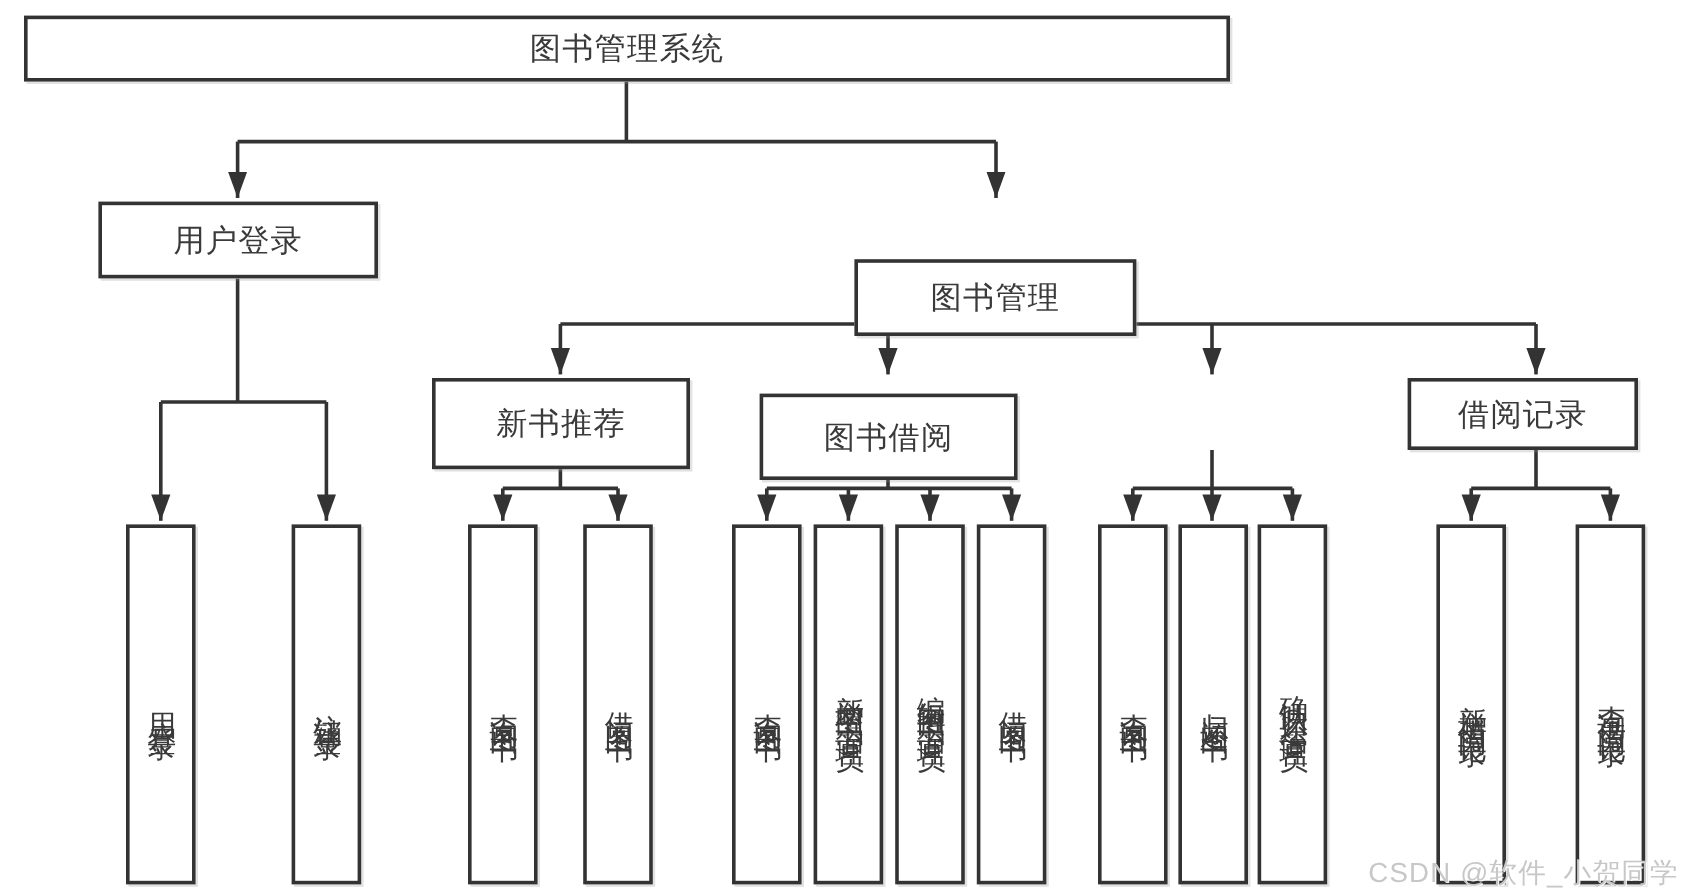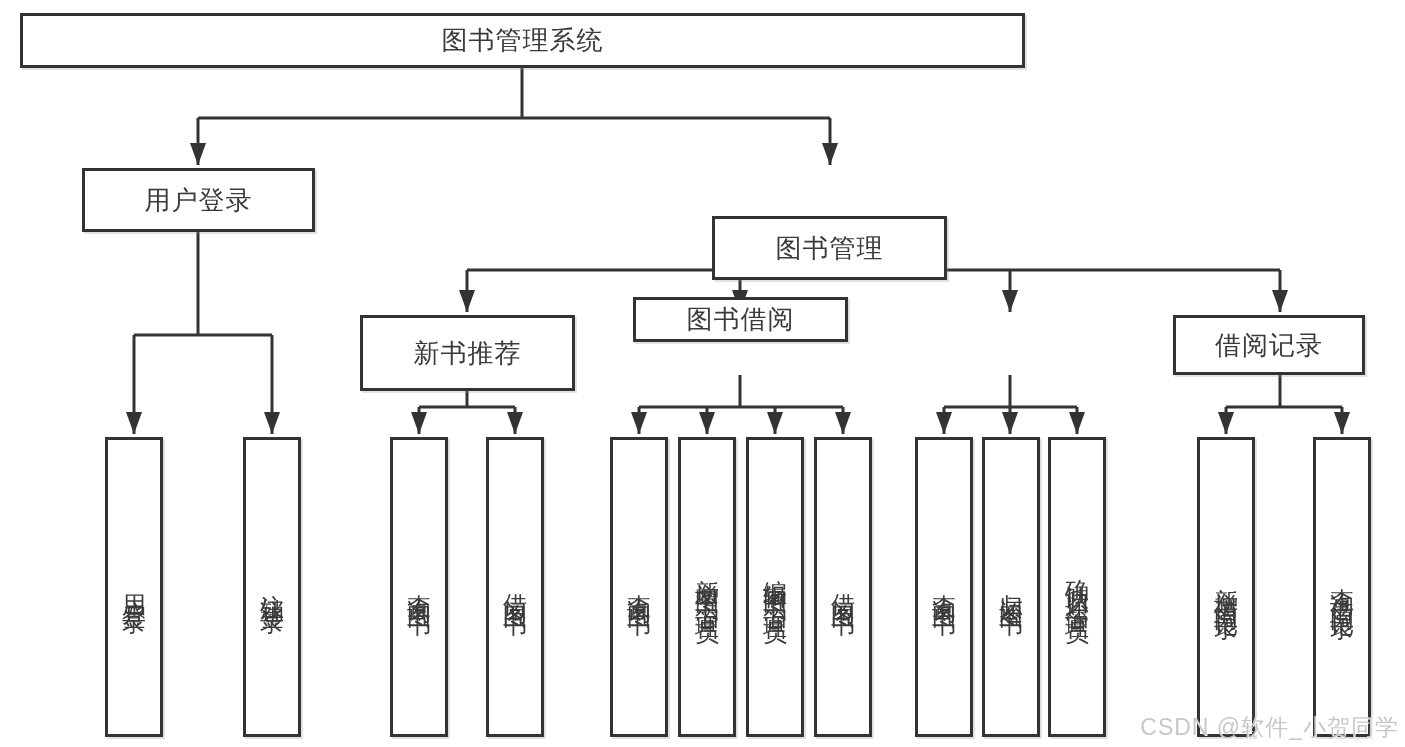--- a/index.html
+++ b/index.html
@@ -129,21 +129,21 @@
   <div class="box" style="left:82px; top:168px; width:233px; height:64px;">
     <span class="lbl">用户登录</span>
   </div>
   <div class="box" style="left:712px; top:168px; width:235px; height:64px;margin-top:48px;">
     <span class="lbl">图书管理</span>
   </div>
 
   <div class="box" style="left:360px; top:315px; width:215px; height:76px;">
     <span class="lbl">新书推荐</span>
   </div>
-  <div class="box" style="left:633px; top:297px; width:215px; height:45px;text-align:right;">
+  <div class="box" style="left:633px; top:328px; width:215px; height:72px;text-align:right;">
     <span class="lbl">图书借阅</span>
   </div>
   <div class="box" style="left:1173px; top:315px; width:192px; height:60px;">
     <span class="lbl">借阅记录</span>
   </div>
 
   <div class="box leaf" style="left:105px; top:437px; width:58px; height:300px;">
     <span class="lbl">用户登录</span>
   </div>
   <div class="box leaf" style="left:243px; top:437px; width:58px; height:300px;">

